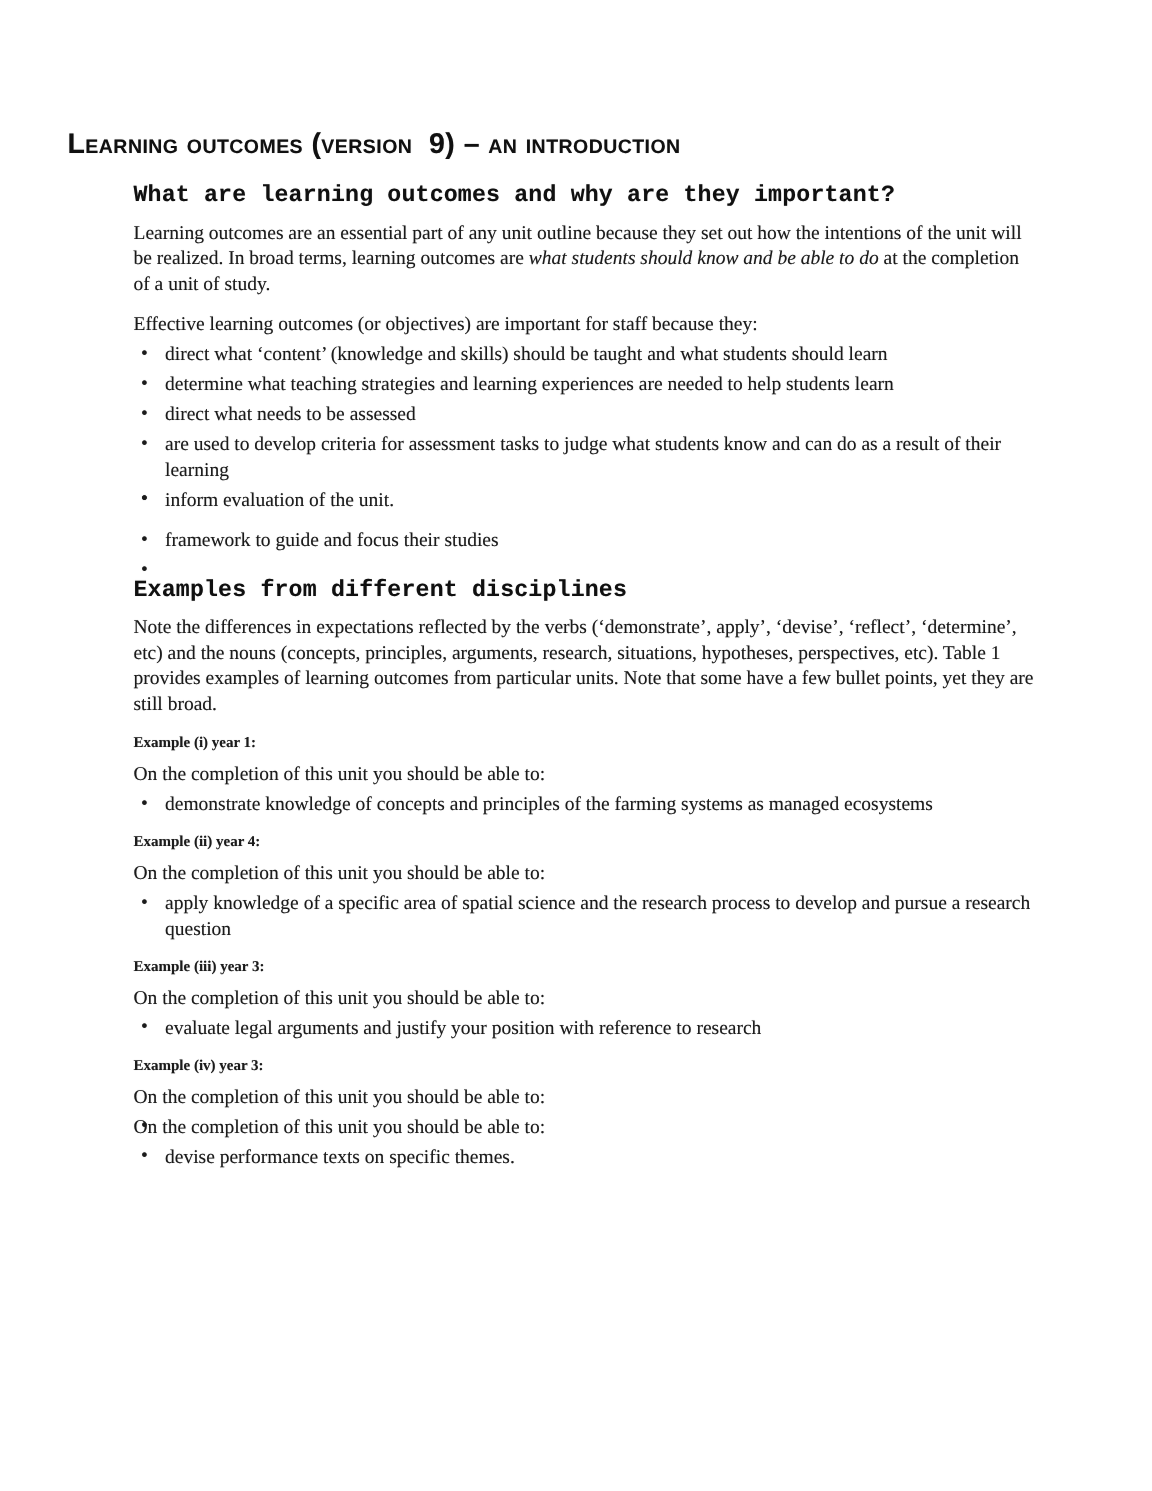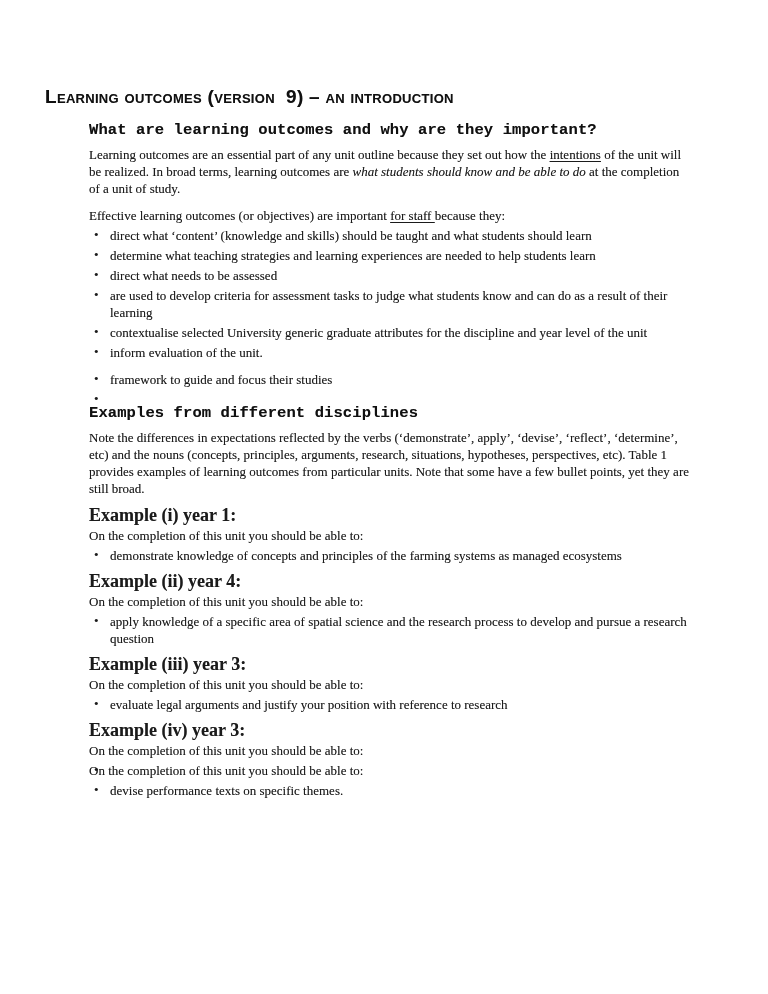--- a/index.html
+++ b/index.html
@@ -16,30 +16,30 @@
   }
   .content { position:absolute; left:89px; top:118px; width:601px; }
   .sec-heading {
     margin:0 0 7px; font-family:Liberation Mono, monospace;
     font-weight:700; font-size:15.5px; letter-spacing:0.1px; color:#101010;
   }
   .sec-heading.first { margin-top:3px; }
   .sec-heading.second { margin-top:16px; }
   .para { margin:0 0 10px; font-size:13px; line-height:17px; }
   .lead { margin:0 0 3px; font-size:13px; line-height:17px; }
-  .u  { text-decoration:underline; text-underline-offset:2px;margin-top:12px; }
+  .u  { text-underline-offset:2px;margin-top:12px; }
   .it { font-style:italic; }
   ul.bullets { list-style:none; margin:0 0 10px; padding:0; }
   ul.bullets.tight { margin-bottom:0; }
   ul.bullets li {
     position:relative; padding-left:21px; margin:0 0 3px;
     font-size:13px; line-height:17px;
   }
   ul.bullets .dot { position:absolute; left:5px; top:-1px; font-size:13px; }
-  .example-label { margin:9px 0 3px; font-size:18px; line-height:17px; font-weight:700; }
+  .example-label { margin:9px 0 3px; font-size:10px; line-height:17px; font-weight:700; }
   .page-num { position:absolute; top:916px; right:79px; font-size:13px; line-height:15px; }
 </style>
 </head>
 <body>
 
 <div class="page">
 
   <h1 class="doc-title">Learning outcomes (version  9) – an introduction</h1>
 
   <div class="content">
@@ -48,21 +48,21 @@
 
     <p class="para"><span>Learning outcomes are an essential part of any unit outline because they set out how the </span><span class="u">intentions</span><span> of the unit will be realized. In broad terms, learning outcomes are </span><span class="it">what students should know and be able to do</span><span> at the completion of a unit of study.</span></p>
 
     <p class="lead"><span>Effective learning outcomes (or objectives) are important </span><span class="u">for staff </span><span>because they:</span></p>
 
     <ul class="bullets">
       <li><span class="dot">•</span><span>direct what ‘content’ (knowledge and skills) should be taught and what students should learn</span></li>
       <li><span class="dot">•</span><span>determine what teaching strategies and learning experiences are needed to help students learn</span></li>
       <li><span class="dot">•</span><span>direct what needs to be assessed</span></li>
       <li><span class="dot">•</span><span>are used to develop criteria for assessment tasks to judge what students know and can do as a result of their learning</span></li>
-      <li><span class="dot">•</span><span>contextualise selected University generic graduate attributes for the discipline and year level of the unit</span></li>
+      <li><span class="dot">•</span></li>
       <li><span class="dot">•</span><span>inform evaluation of the unit.</span></li>
     </ul>
 
 
     <ul class="bullets">
       <li><span class="dot">•</span><span>framework to guide and focus their studies</span></li>
       <li><span class="dot">•</span></li>
     </ul>
 
     <h2 class="sec-heading second">Examples from different disciplines</h2>

